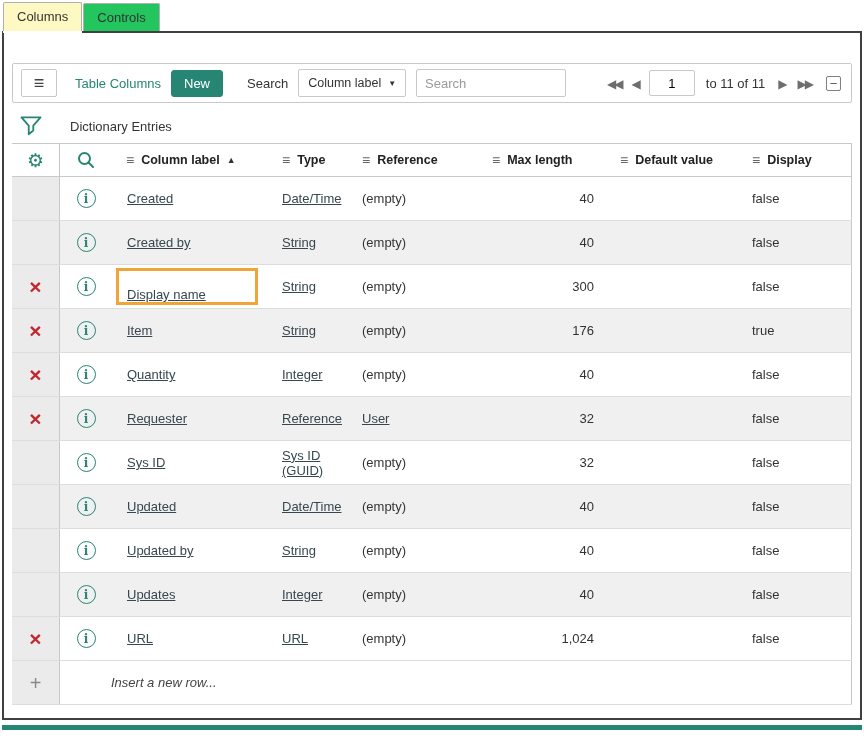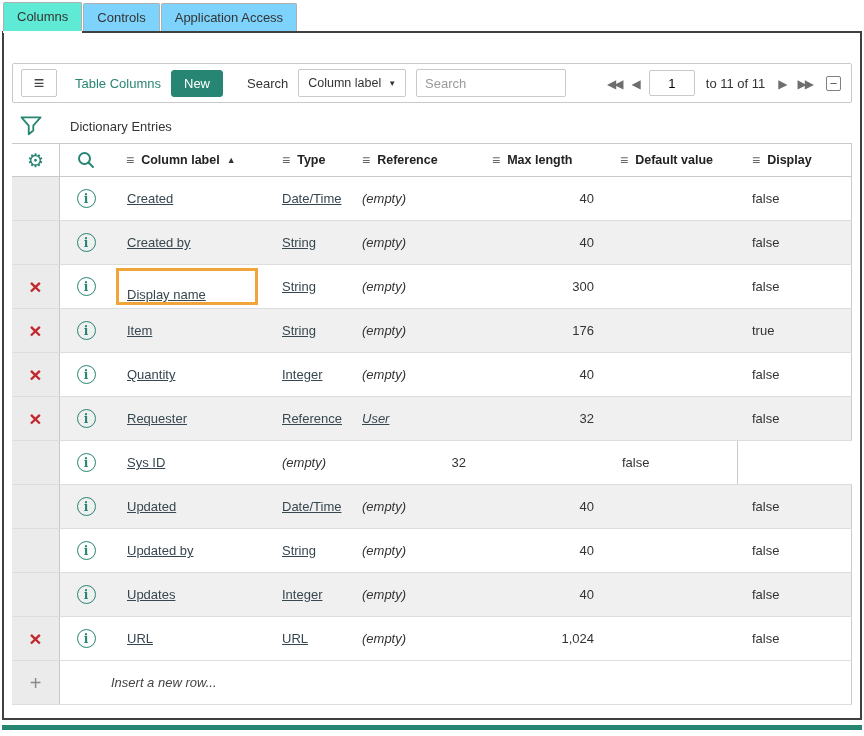--- a/index.html
+++ b/index.html
@@ -12,24 +12,24 @@
   html,body{margin:0;padding:0;}
   body{
     width:864px;height:736px;overflow:hidden;background:#fff;
     font-family:"Liberation Sans","DejaVu Sans",sans-serif;font-size:13px;color:#333;
   }
   .window{padding:0 2px;}
 
   
   .tabbar{display:flex;align-items:flex-end;height:31px;position:relative;z-index:2;padding-left:1px;}
   .tab{
-    background:#7dd3fc;border:1px solid #b0b0b0;border-bottom:none;border-radius:2px 2px 0 0;
+    background:#22c55e;border:1px solid #b0b0b0;border-bottom:none;border-radius:2px 2px 0 0;
     padding:6px 13px;margin-right:1px;color:#333;cursor:pointer;white-space:nowrap;
   }
-  .tab.active{background:#5eead4;padding-bottom:7px;box-shadow:0 2px 0 #fff;}
+  .tab.active{background:#fef9c3;padding-bottom:7px;box-shadow:0 2px 0 #fff;}
 
   
   .content-box{
     height:689px;border:2px solid #404040;background:#fff;padding:0 8px;position:relative;z-index:1;
   }
   .bottom-bar{height:5px;background:var(--accent);margin-top:5px;}
 
   
   .toolbar{
     margin-top:30px;height:40px;border:1px solid #c9c9c9;border-radius:2px;
@@ -90,21 +90,21 @@
   .sort{font-size:9px;color:#333;}
   .c-label{padding-left:4px;}
   .c-label.hdr{padding-left:14px;}
   .c-type,.c-ref,.c-def{padding-left:12px;}
   .c-disp{padding-left:14px;}
   .c-max{justify-content:flex-end;padding-right:14px;}
   .c-max.hdr{justify-content:flex-start;padding-left:12px;padding-right:0;}
   .icon-btn-plain{background:none;border:none;cursor:pointer;padding:0;display:flex;align-items:center;color:var(--accent);}
   .gear{font-size:19px;line-height:1;color:var(--accent);}
   .cell-link{color:var(--link-dark);text-decoration:underline;cursor:pointer;}
-  .ref-text{color:#333;font-style:italic;}
+  .ref-text{color:#333;}
   .ref-text.cell-link{color:var(--link-dark);text-decoration:underline;}
   .label-inner{
     display:flex;align-items:center;border:3px solid transparent;height:37px;width:142px;padding-left:8px;
   }
   .label-inner.highlighted{border-color:var(--highlight-orange);align-items:flex-end;}
   .del-btn{border:none;background:none;color:var(--delete-red);font-size:21px;font-weight:700;line-height:1;cursor:pointer;padding:0;}
   .hidden{visibility:hidden;}
   .info-btn{
     width:19px;height:19px;border-radius:50%;border:1px solid var(--accent);color:var(--accent);
     background:transparent;font-size:12px;font-weight:700;display:flex;align-items:center;justify-content:center;
@@ -115,21 +115,20 @@
   .plus{color:#8a8a8a;font-size:20px;line-height:1;}
 </style>
 </head>
 <body>
 
 <div class="window">
 
   <div class="tabbar">
     <div class="tab active">Columns</div>
     <div class="tab">Controls</div>
-    <div class="tab">Application Access</div>
   </div>
 
   <div class="content-box">
 
     <div class="toolbar">
       <button class="menu-btn">
         <span class="hamburger-glyph">≡</span>
       </button>
       <a class="list-title">Table Columns</a>
       <button class="new-btn">New</button>
@@ -393,20 +392,23 @@
       <button class="del-btn hidden">×</button>
     </div>
     <div class="cell info">
       <button class="info-btn">i</button>
     </div>
     <div class="cell c-label">
       <div class="label-inner">
         <a class="cell-link">Sys ID</a>
       </div>
     </div>
+    <div class="cell c-type">
+      <a class="cell-link">Sys ID (GUID)</a>
+    </div>
     <div class="cell c-ref">
       <span class="ref-text">(empty)</span>
     </div>
     <div class="cell c-max">
       <span>32</span>
     </div>
     <div class="cell c-def">
       <span></span>
     </div>
     <div class="cell c-disp">

